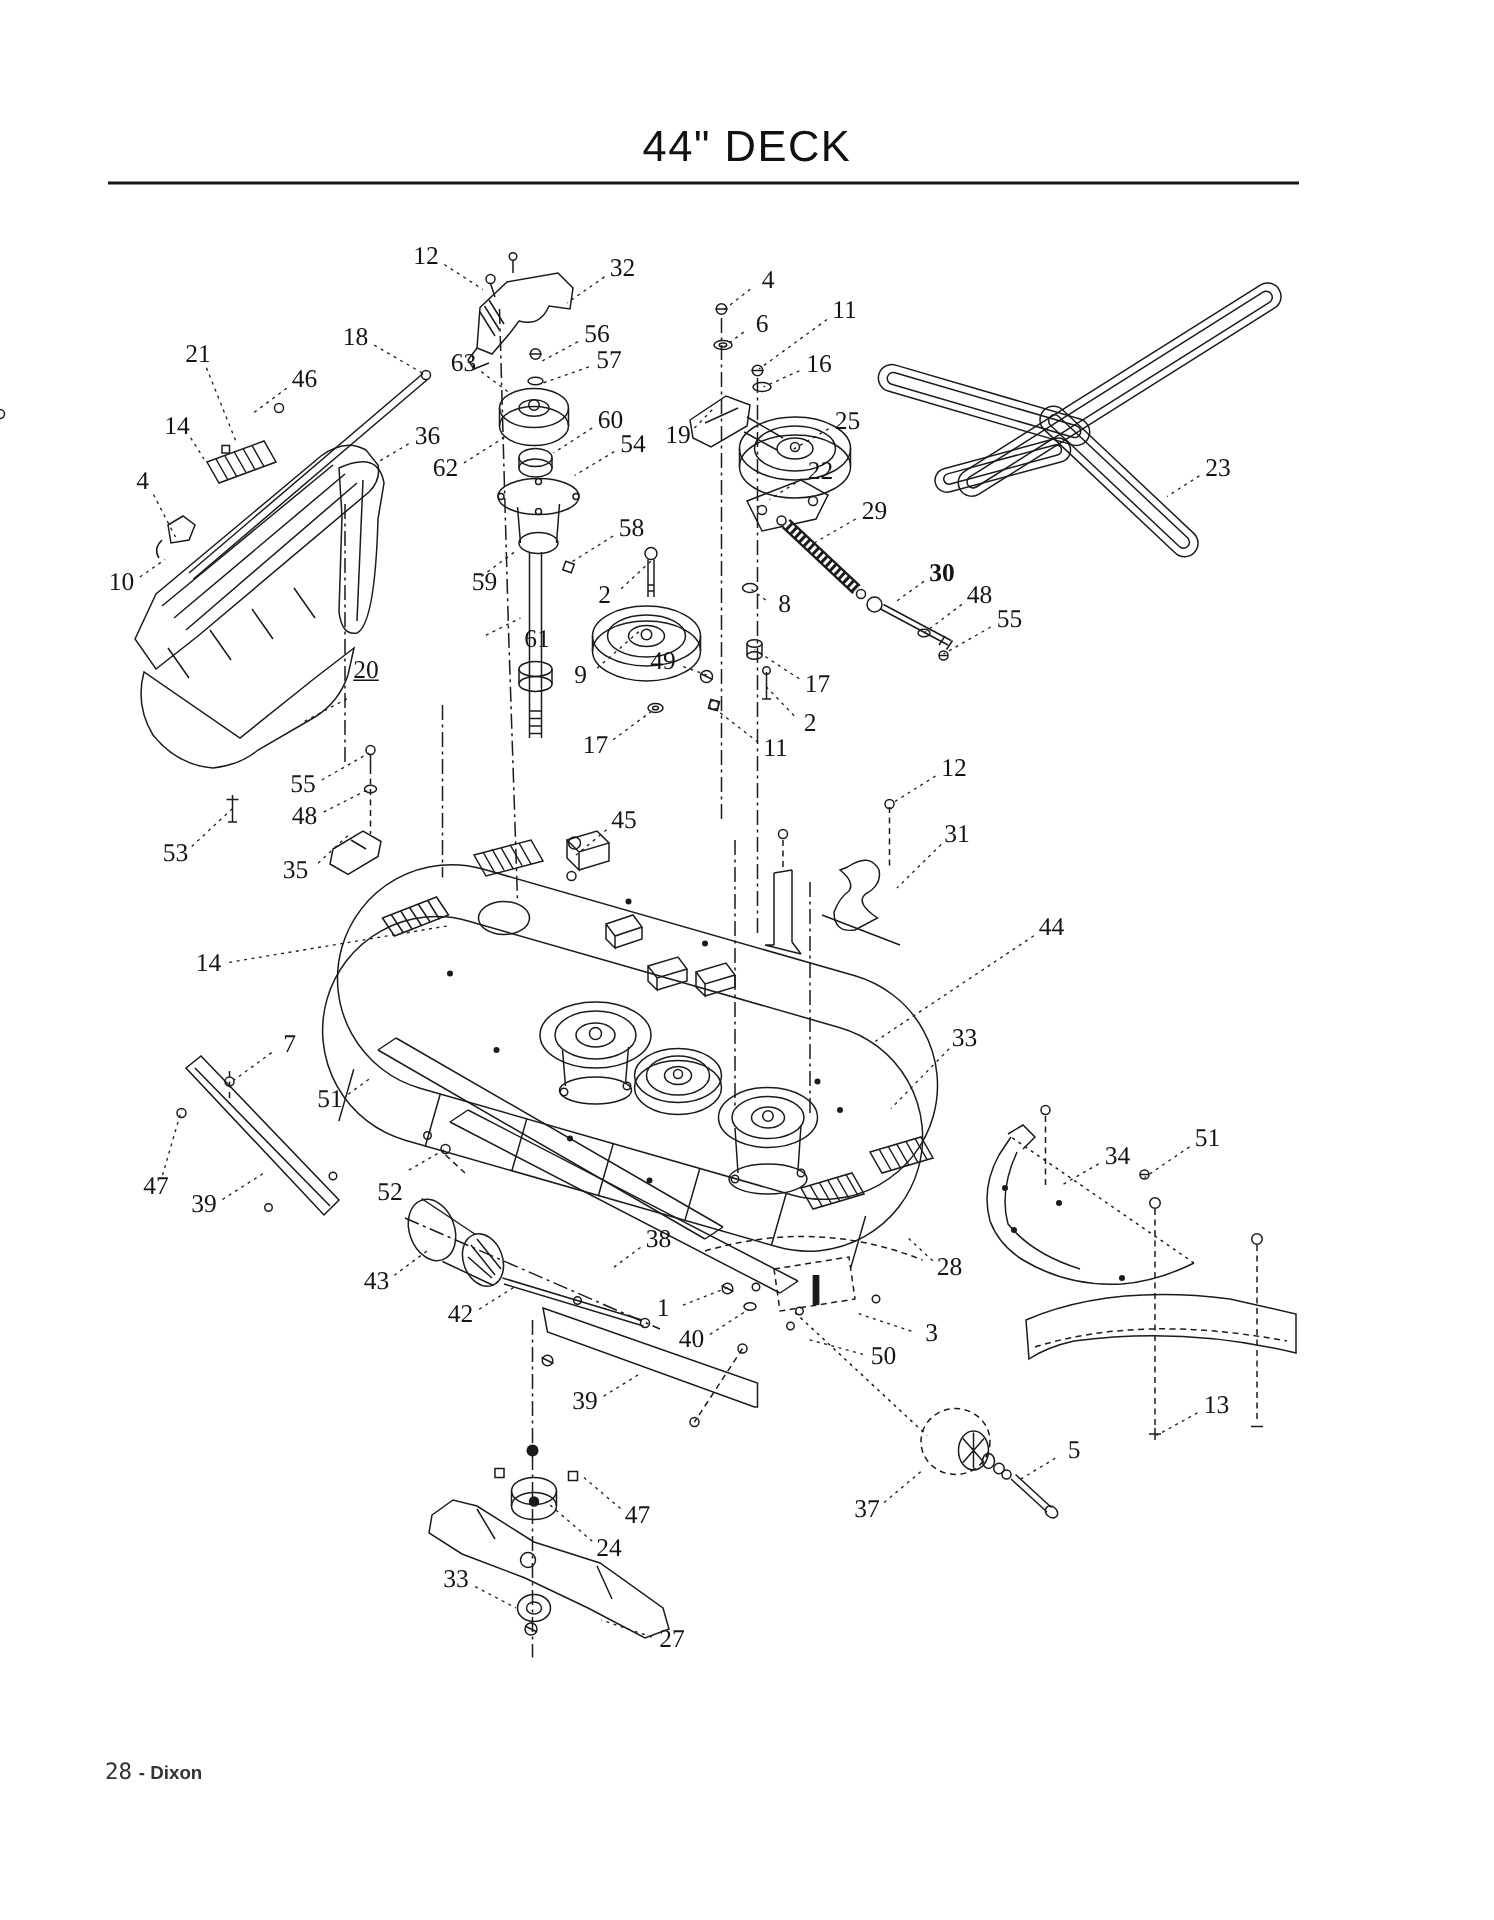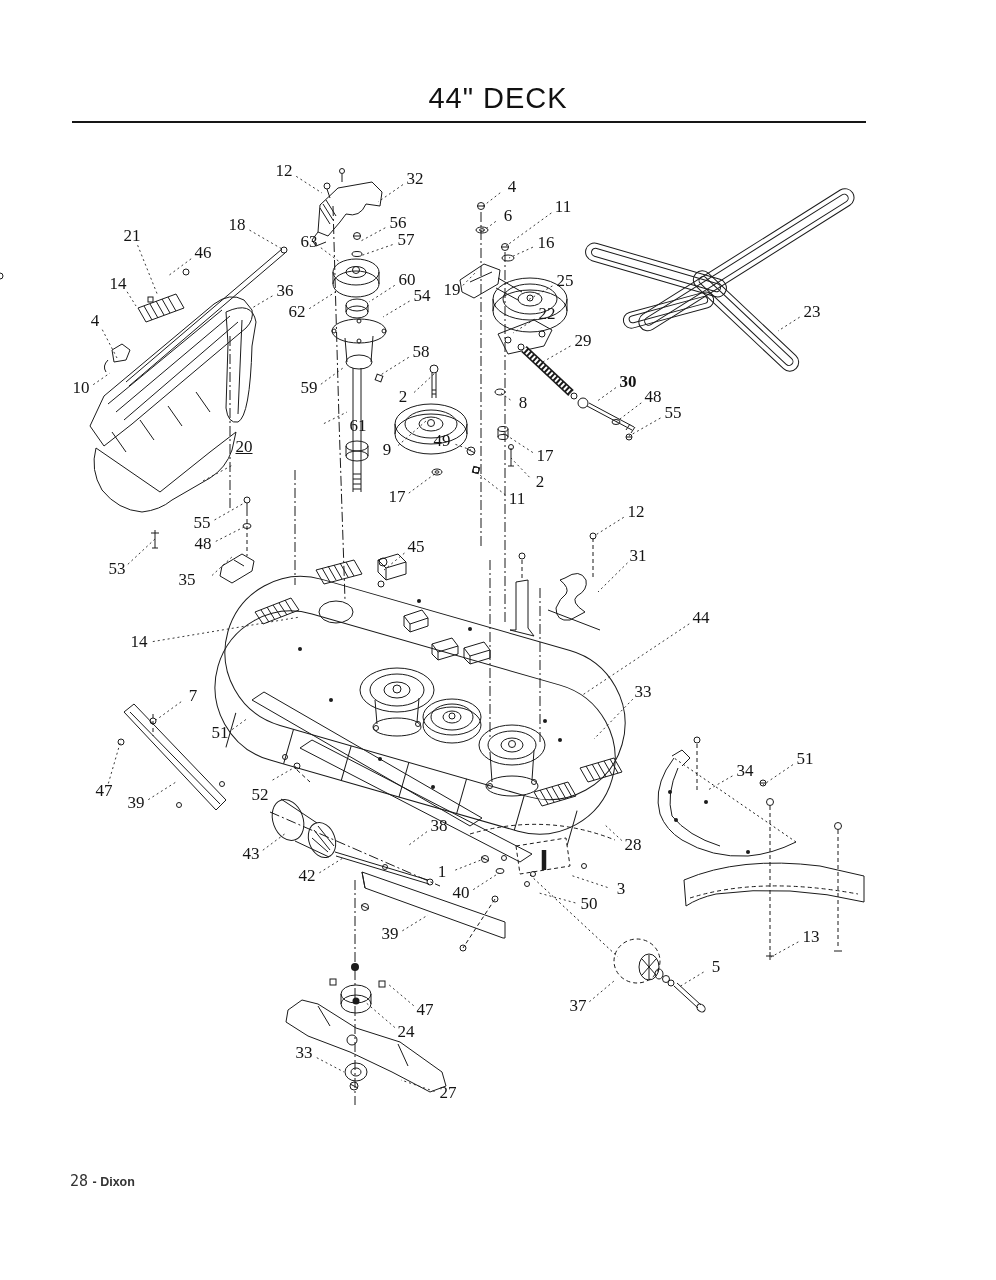--- a/index.html
+++ b/index.html
@@ -444,40 +444,40 @@
     <span class="callout" style="left: 452px; top: 291px;">19</span>
     <span class="callout" style="left: 422px; top: 297px;">54</span>
     <span class="callout" style="left: 297px; top: 313px;">62</span>
     <span class="callout" style="left: 547px; top: 315px;">22</span>
     <span class="callout" style="left: 95px; top: 322px;">4</span>
     <span class="callout" style="left: 583px; top: 342px;">29</span>
     <span class="callout" style="left: 812px; top: 313px;">23</span>
     <span class="callout" style="left: 421px; top: 353px;">58</span>
     <span class="callout" style="left: 628px; top: 383px; font-weight: bold;">30</span>
     <span class="callout" style="left: 81px; top: 389px;">10</span>
-    <span class="callout" style="left: 309px; top: 389px;">59</span>
+    <span class="callout" style="left: 323px; top: 389px;">59</span>
     <span class="callout" style="left: 653px; top: 398px;">48</span>
     <span class="callout" style="left: 403px; top: 398px;">2</span>
     <span class="callout" style="left: 523px; top: 404px;">8</span>
     <span class="callout" style="left: 673px; top: 414px;">55</span>
     <span class="callout" style="left: 311px; top: 427px; margin-left: 47px;">61</span>
     <span class="callout" style="left: 387px; top: 451px;">9</span>
     <span class="callout" style="left: 442px; top: 442px;">49</span>
     <span class="callout" style="left: 545px; top: 457px;">17</span>
     <span class="callout" style="left: 244px; top: 448px; text-decoration: underline;">20</span>
     <span class="callout" style="left: 540px; top: 483px;">2</span>
     <span class="callout" style="left: 397px; top: 498px;">17</span>
     <span class="callout" style="left: 517px; top: 500px;">11</span>
     <span class="callout" style="left: 636px; top: 513px;">12</span>
     <span class="callout" style="left: 202px; top: 524px;">55</span>
     <span class="callout" style="left: 203px; top: 545px;">48</span>
     <span class="callout" style="left: 416px; top: 548px;">45</span>
     <span class="callout" style="left: 638px; top: 557px;">31</span>
     <span class="callout" style="left: 117px; top: 570px;">53</span>
-    <span class="callout" style="left: 187px; top: 581px;">35</span>
+    <span class="callout" style="left: 197px; top: 581px;">35</span>
     <span class="callout" style="left: 701px; top: 619px;">44</span>
     <span class="callout" style="left: 139px; top: 643px;">14</span>
     <span class="callout" style="left: 643px; top: 693px;">33</span>
     <span class="callout" style="left: 193px; top: 697px;">7</span>
     <span class="callout" style="left: 220px; top: 734px;">51</span>
     <span class="callout" style="left: 104px; top: 792px;">47</span>
     <span class="callout" style="left: 136px; top: 804px;">39</span>
     <span class="callout" style="left: 260px; top: 796px;">52</span>
     <span class="callout" style="left: 745px; top: 772px;">34</span>
     <span class="callout" style="left: 805px; top: 760px;">51</span>

